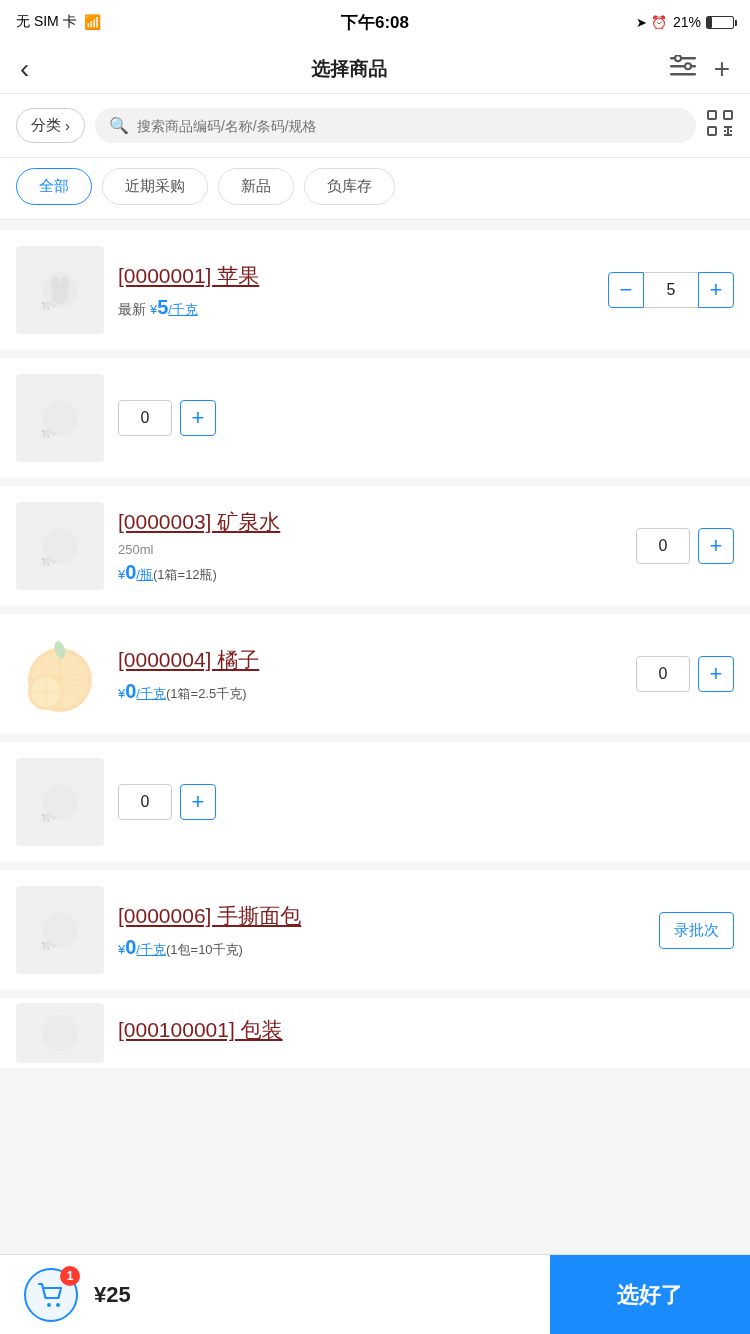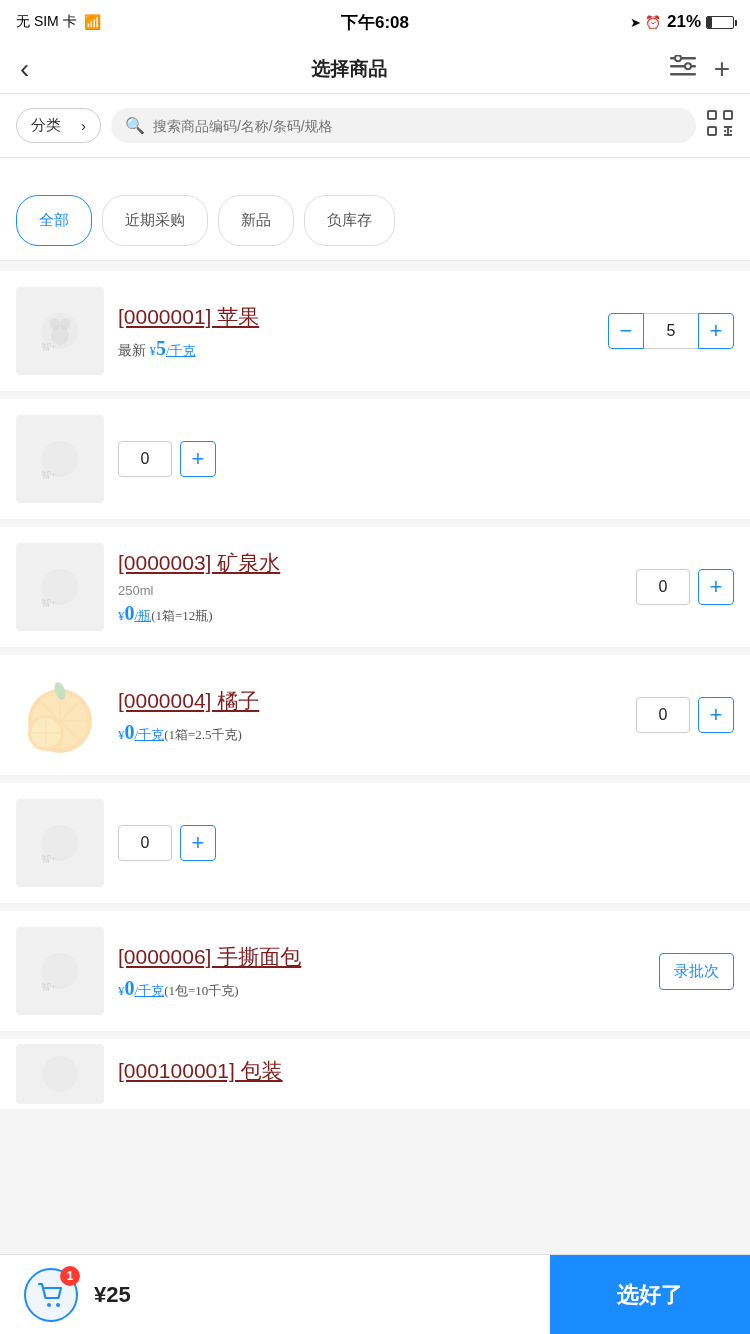--- a/index.html
+++ b/index.html
@@ -66,21 +66,21 @@
     .category-btn {
       border: 1px solid #ccc;
       border-radius: 18px;
       padding: 7px 14px;
       font-size: 15px;
       color: #333;
       background: #fff;
       white-space: nowrap;
       display: flex;
       align-items: center;
-      gap: 20px;
+      gap: 4px;
       cursor: pointer;
     }
     .search-input-wrap {
       flex: 1;
       display: flex;
       align-items: center;
       background: #f2f2f2;
       border-radius: 20px;
       padding: 8px 14px;
       gap: 8px;
@@ -102,28 +102,27 @@
 
     
     .tab-bar {
       background: #fff;
       display: flex;
       padding: 10px 16px 14px;
       gap: 10px;
       border-bottom: 1px solid #e8e8e8;
     }
     .tab-item {
-      padding: 15px 22px;
+      padding: 8px 22px;
       border-radius: 22px;
       font-size: 15px;
       color: #555;
       background: #fff;
       border: 1px solid #ddd;
       cursor: pointer;
-      margin-top: 27px;
     }
     .tab-item.active {
       color: #1a8cff;
       border: 1.5px solid #1a8cff;
       font-weight: 500;
     }
 
     
     .product-list {
       background: #f5f5f5;
@@ -164,21 +163,20 @@
       text-decoration: underline;
     }
     .product-spec {
       font-size: 13px;
       color: #888;
       margin-bottom: 4px;
     }
     .product-price {
       font-size: 14px;
       color: #555;
-      font-family: Liberation Serif, serif;
     }
     .product-price .price-label { color: #555; }
     .product-price .currency { color: #1a8cff; font-size: 13px; }
     .product-price .price-num { color: #1a8cff; font-size: 20px; font-weight: 700; }
     .product-price .unit { color: #555; font-size: 13px; text-decoration: underline; text-decoration-color: #1a8cff; color: #1a8cff; }
     .product-price .spec-note { color: #555; font-size: 13px; }
 
     
     .qty-control {
       display: flex;
@@ -313,21 +311,21 @@
 
 <div class="status-bar">
   <div class="status-left">
     <span>无 SIM 卡</span>
     <span class="wifi-icon">📶</span>
   </div>
   <div class="status-center">下午6:08</div>
   <div class="status-right">
     <span style="font-size:13px;">➤</span>
     <span style="font-size:13px;">⏰</span>
-    <span style="font-size:17px;font-weight:bold;">21%</span>
+    <span style="font-size:14px;">21%</span>
     <div class="battery-bar">
       <div class="battery-fill"></div>
     </div>
   </div>
 </div>
 
 <div class="nav-bar">
   <span class="nav-back" style="font-size:28px; font-weight:300;">‹</span>
   <span class="nav-title">选择商品</span>
   <div class="nav-actions">

